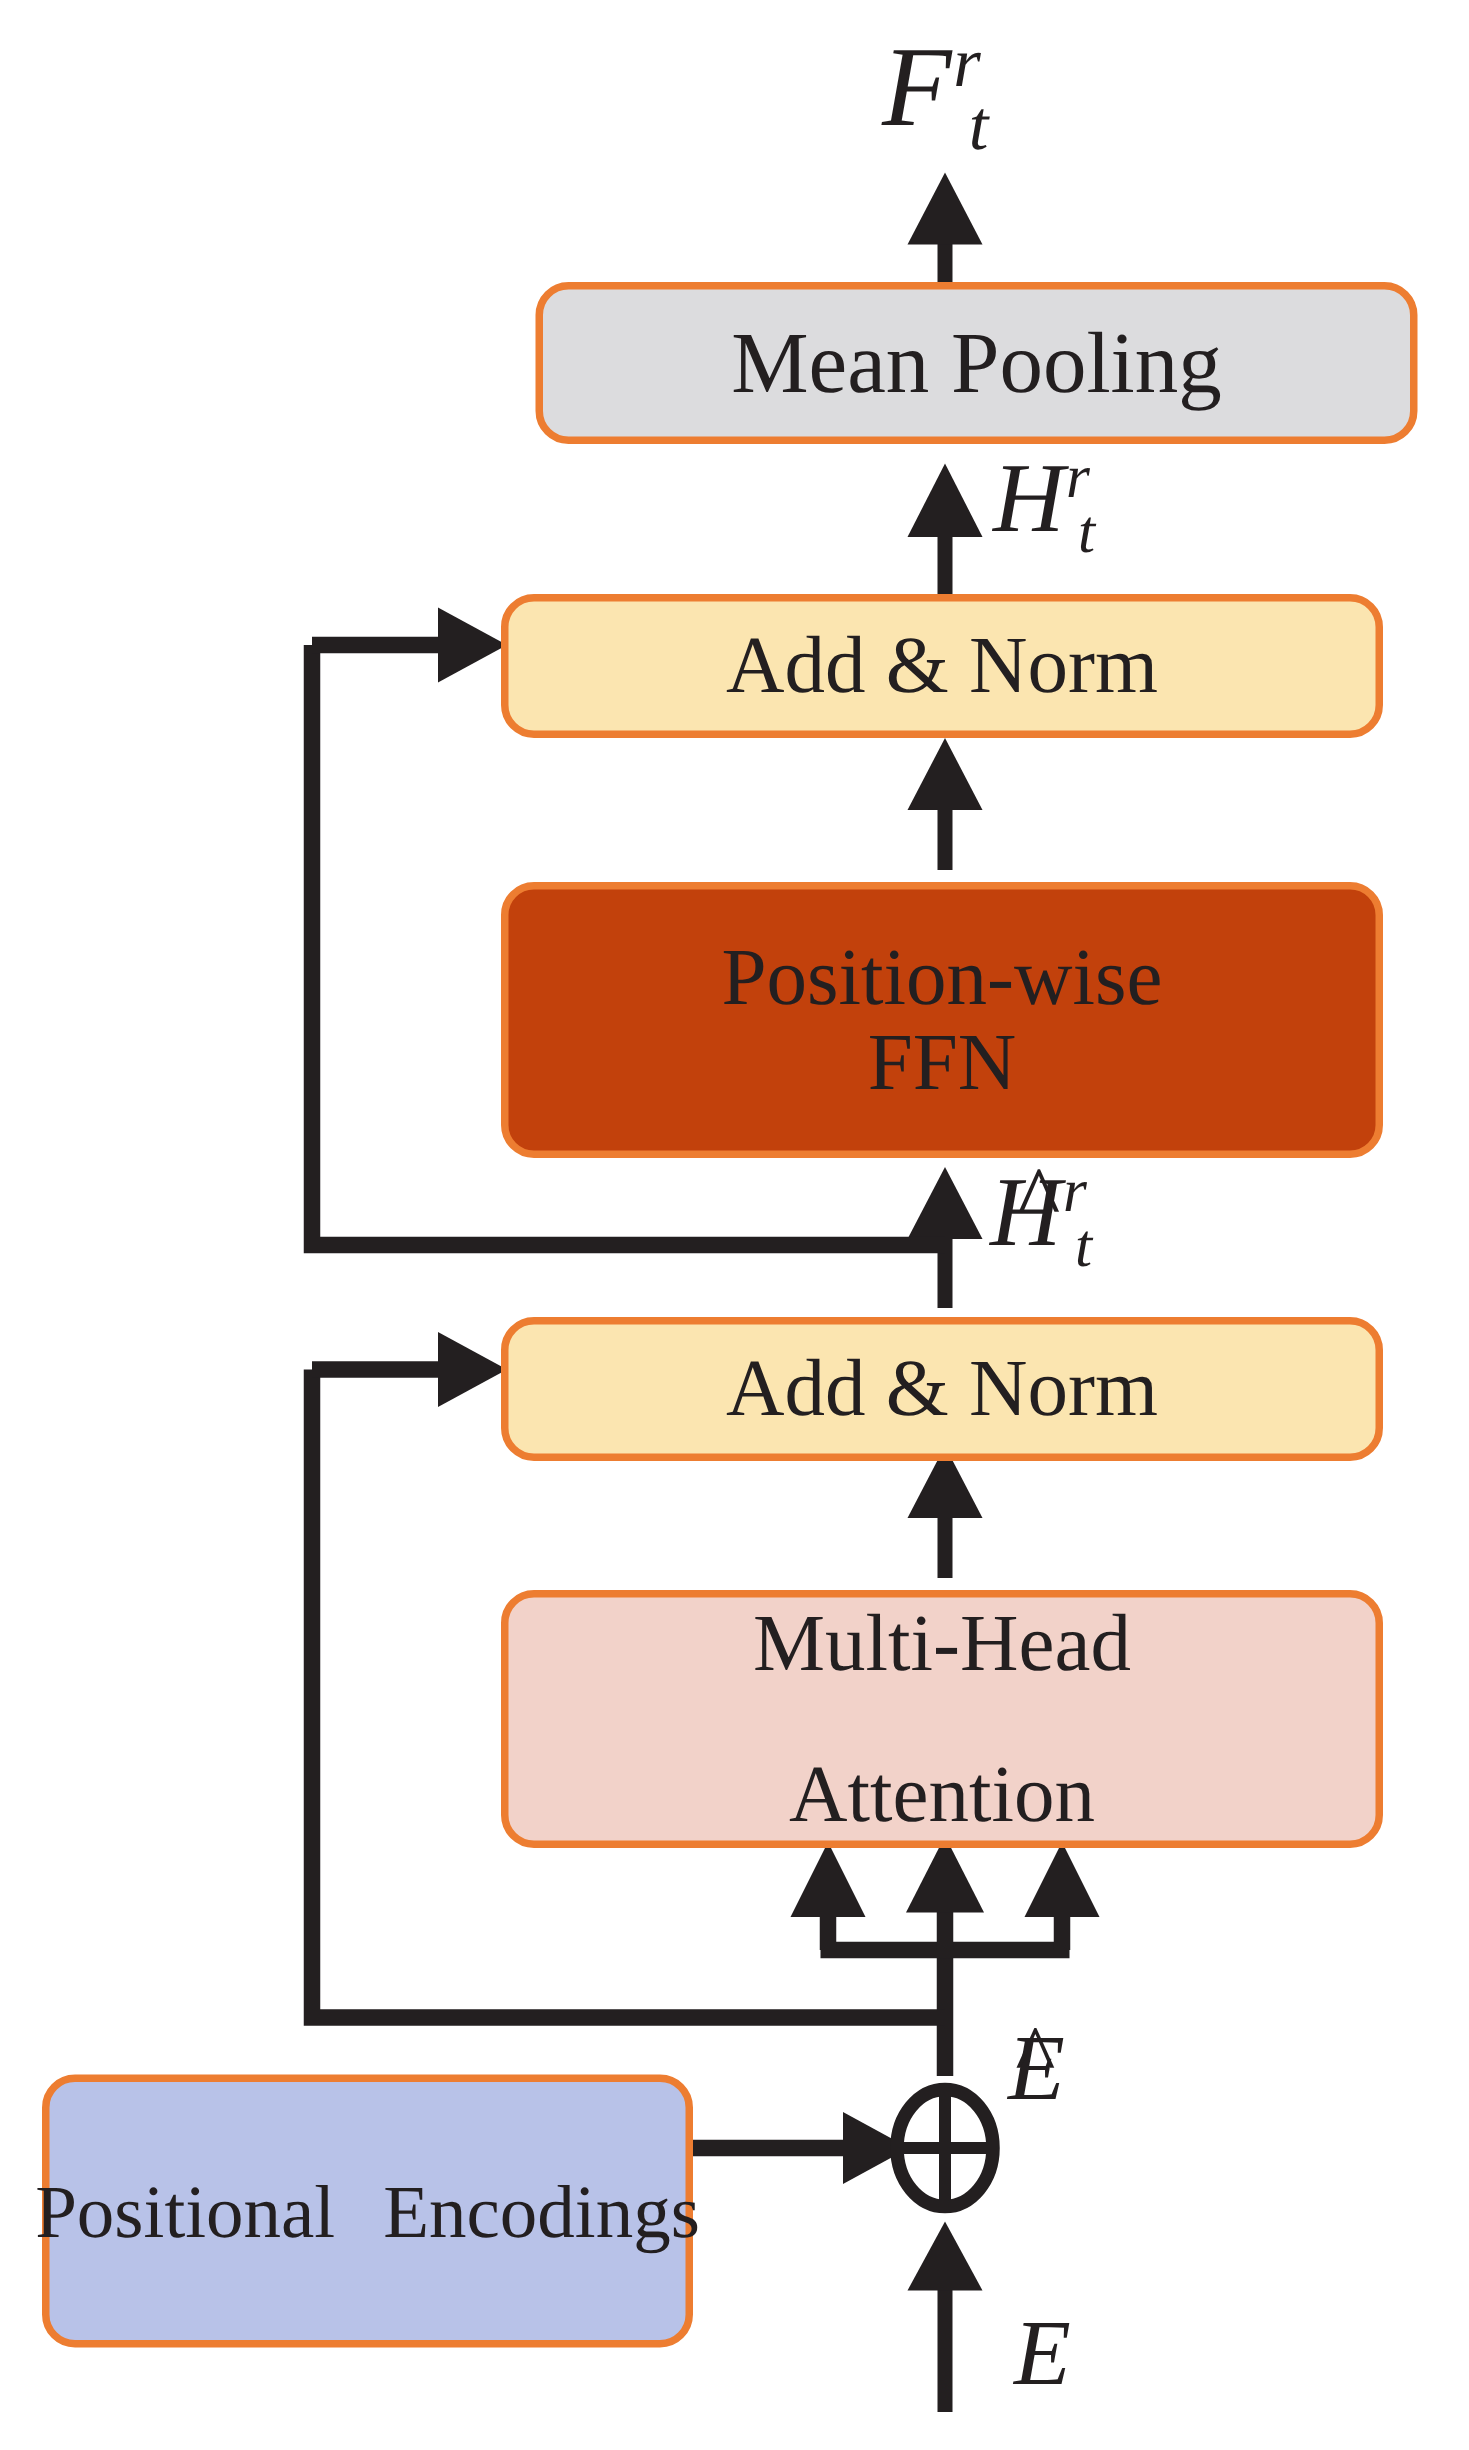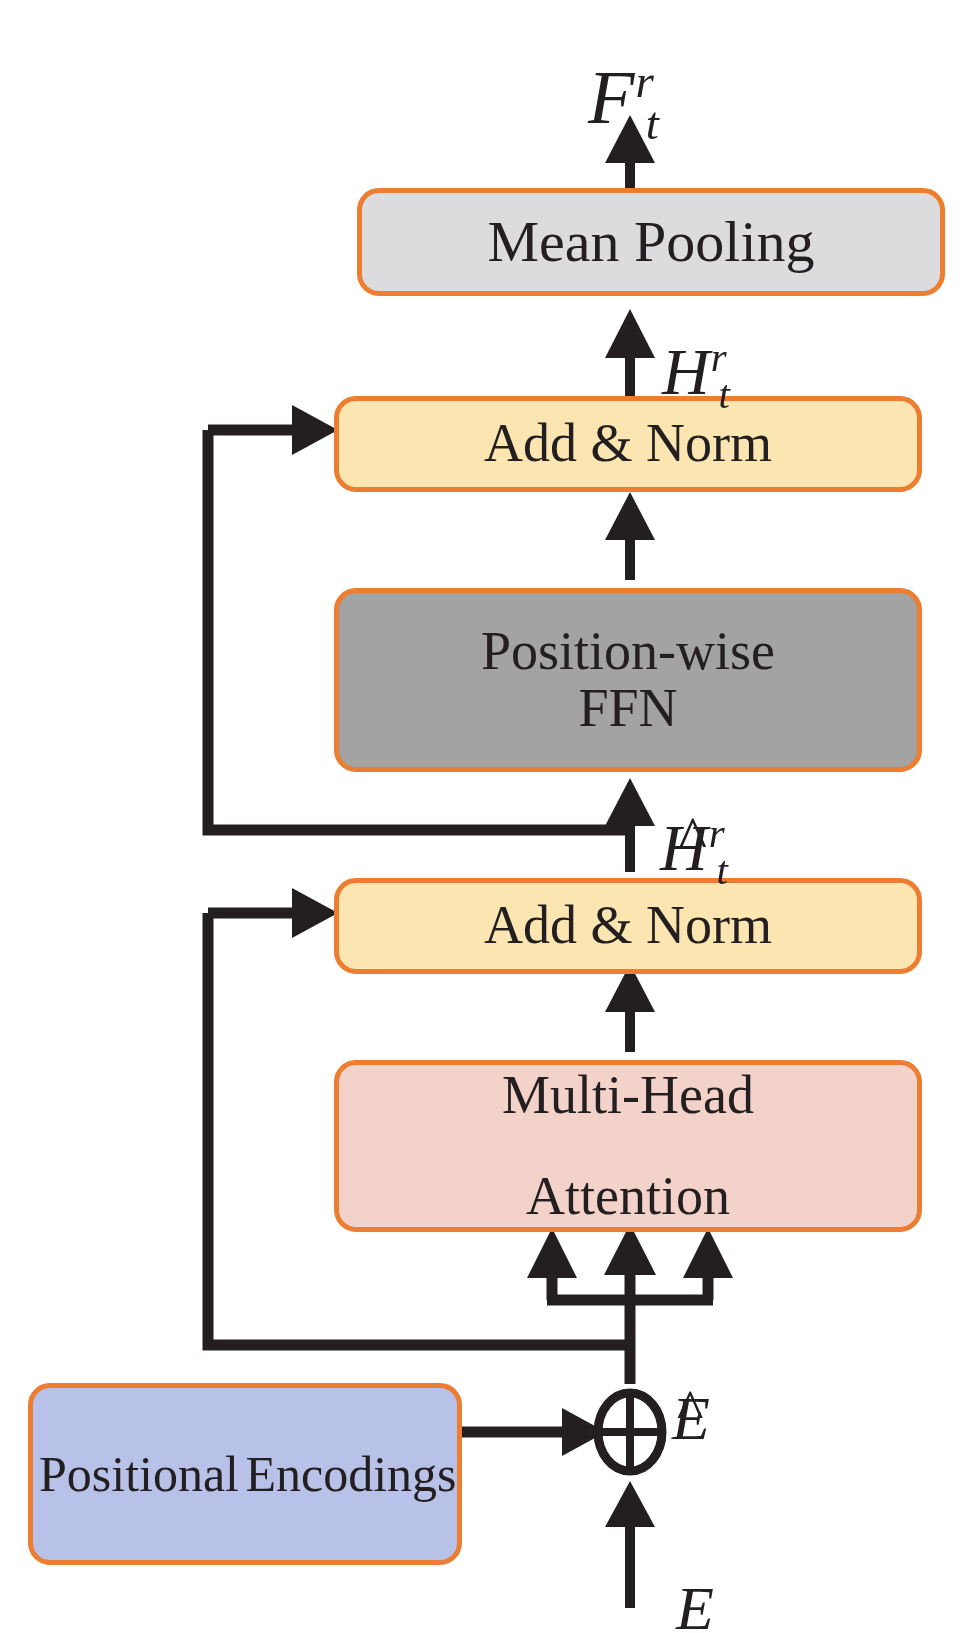--- a/index.html
+++ b/index.html
@@ -33,35 +33,34 @@
     align-items: center;
     justify-content: center;
     text-align: center;
     color: #231f20;
     line-height: 1.06;
     z-index: 3;
   }
   .node .node-label {
     display: block;
     width: 100%;
-    padding: 0 0;
+    padding: 0 16px;
     box-sizing: border-box;
   }
   .mathlabel {
     position: absolute;
     color: #231f20;
     font-style: italic;
     white-space: nowrap;
     z-index: 4;
     line-height: 1;
   }
   .mathlabel .base {
     position: relative;
     display: inline-block;
-    margin-top: 39px;
   }
   .mathlabel sup {
     font-size: 0.62em;
     font-style: italic;
     vertical-align: super;
     line-height: 0;
     margin-left: 1px;
   }
   .mathlabel sub {
     font-size: 0.62em;
@@ -160,21 +159,21 @@
   </svg>
 
   <div class="node" style="left:357px; top:188px; width:588px; height:108px; background:#DCDCDE; font-size:58px;">
     <span class="node-label">Mean Pooling</span>
   </div>
 
   <div class="node" style="left:334px; top:396px; width:588px; height:96px; background:#FBE5B0; font-size:54px;">
     <span class="node-label">Add &amp; Norm</span>
   </div>
 
-  <div class="node" style="left:334px; top:588px; width:588px; height:184px; background:#a3a3a3; font-size:54px; flex-direction:column;">
+  <div class="node" style="left:334px; top:588px; width:588px; height:184px; background:#c2410c; font-size:54px; flex-direction:column;">
     <span class="node-label">Position-wise</span>
     <span class="node-label">FFN</span>
   </div>
 
   <div class="node" style="left:334px; top:878px; width:588px; height:96px; background:#FBE5B0; font-size:54px;">
     <span class="node-label">Add &amp; Norm</span>
   </div>
 
   <div class="node" style="left:334px; top:1060px; width:588px; height:172px; background:#F2D2C9; font-size:54px; flex-direction:column;gap:44px;">
     <span class="node-label">Multi-Head</span>

